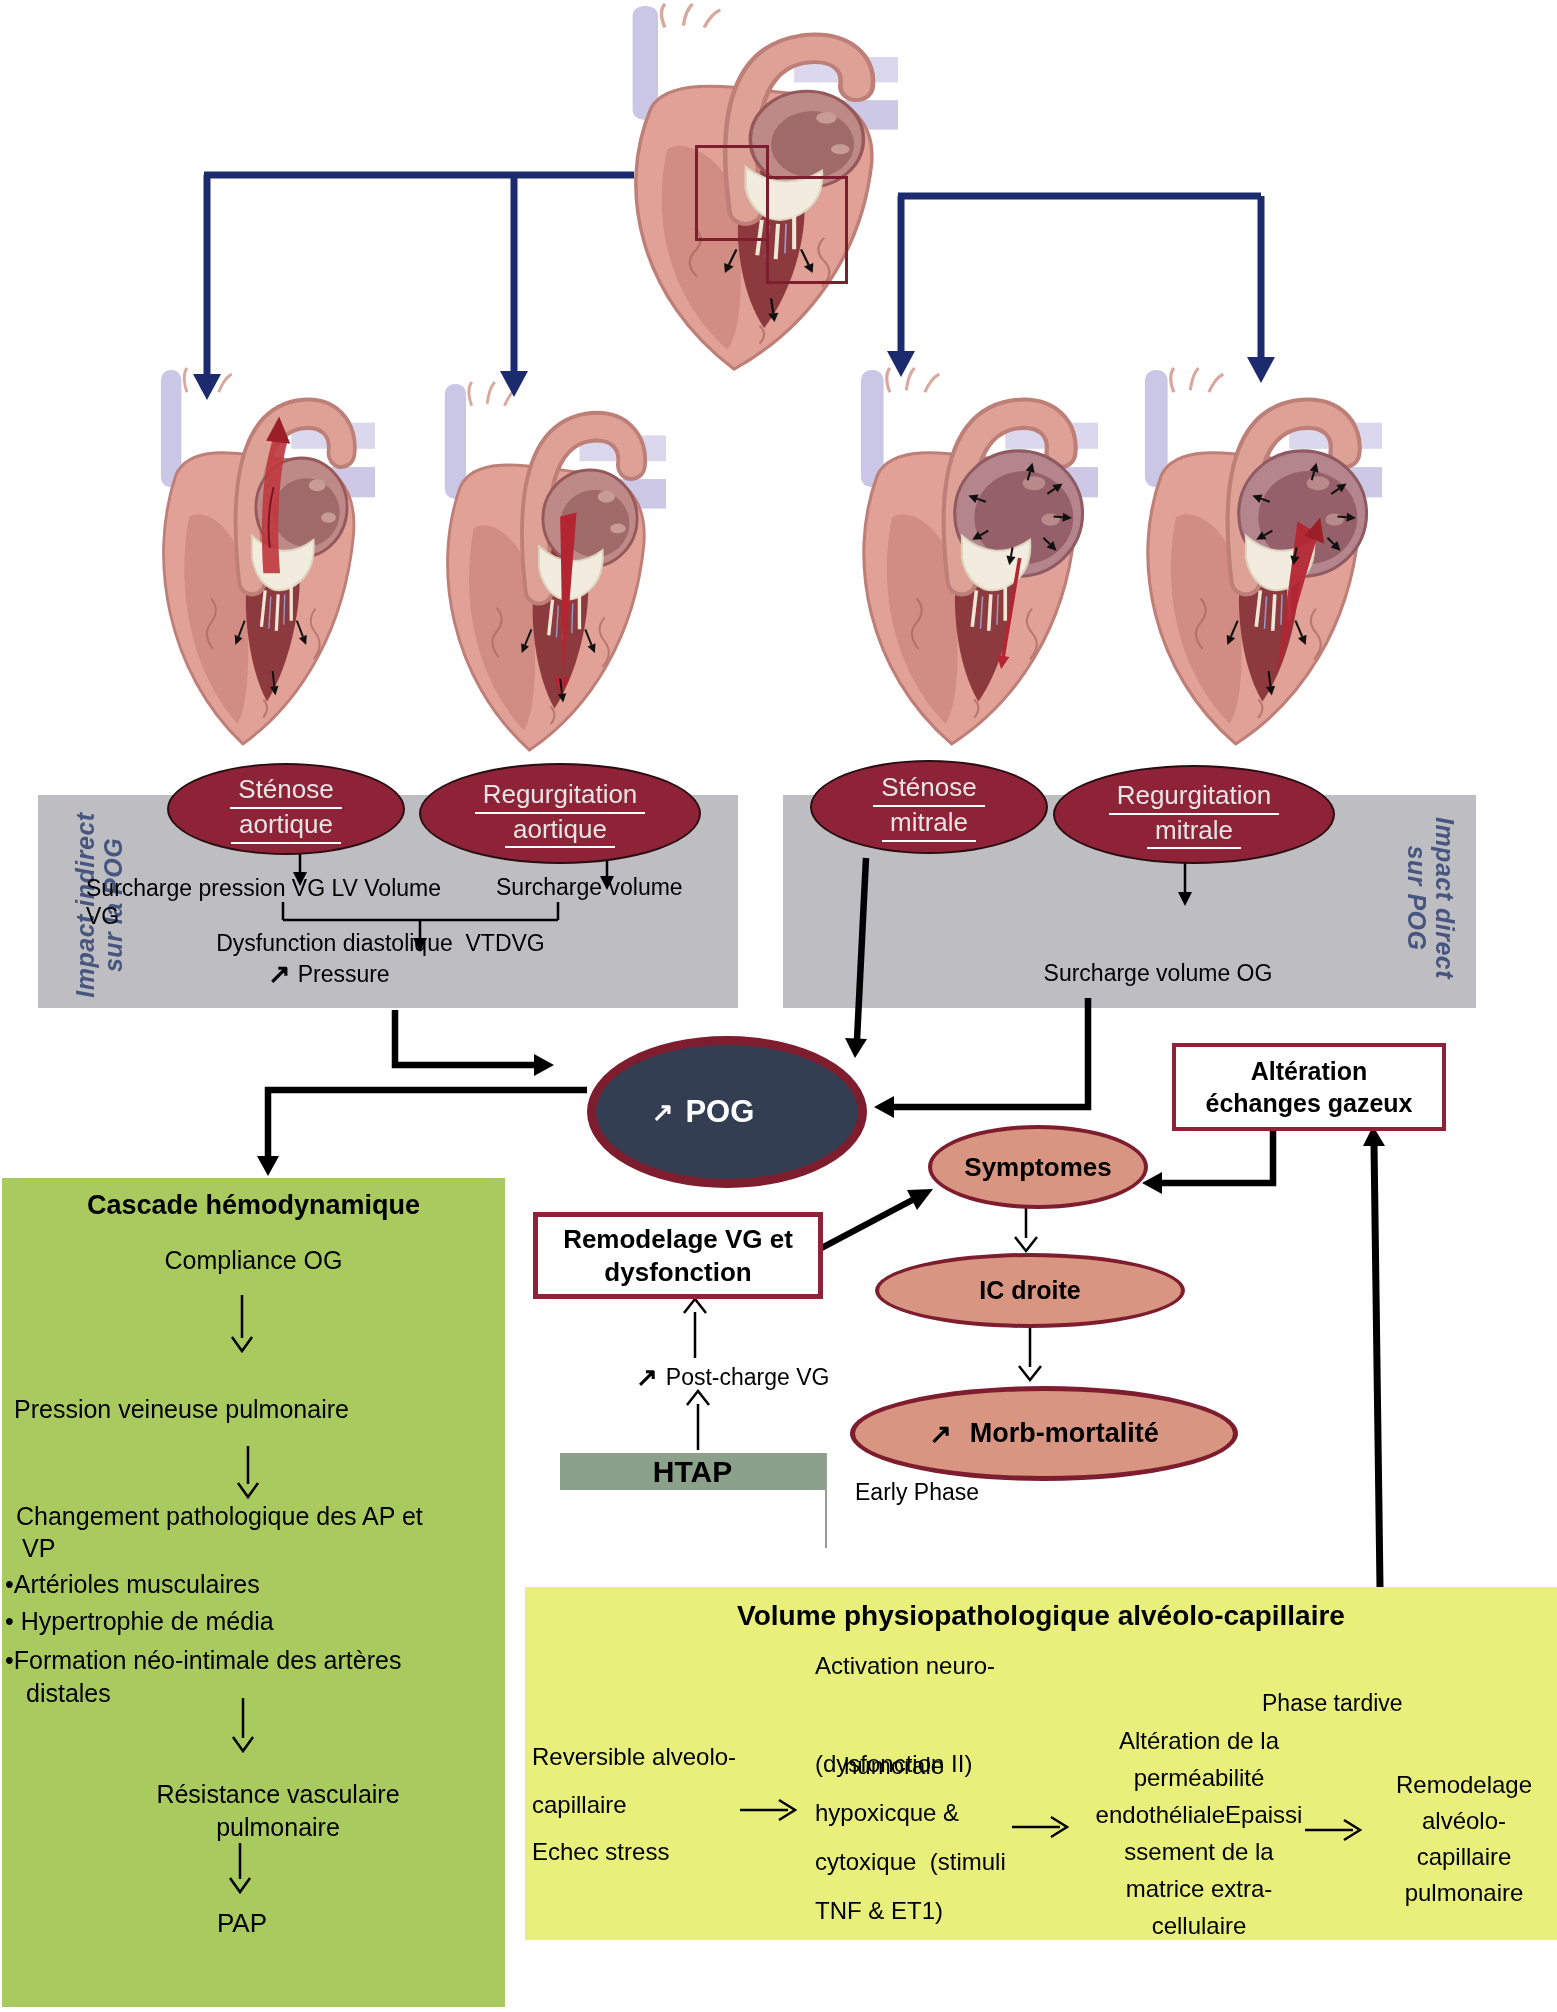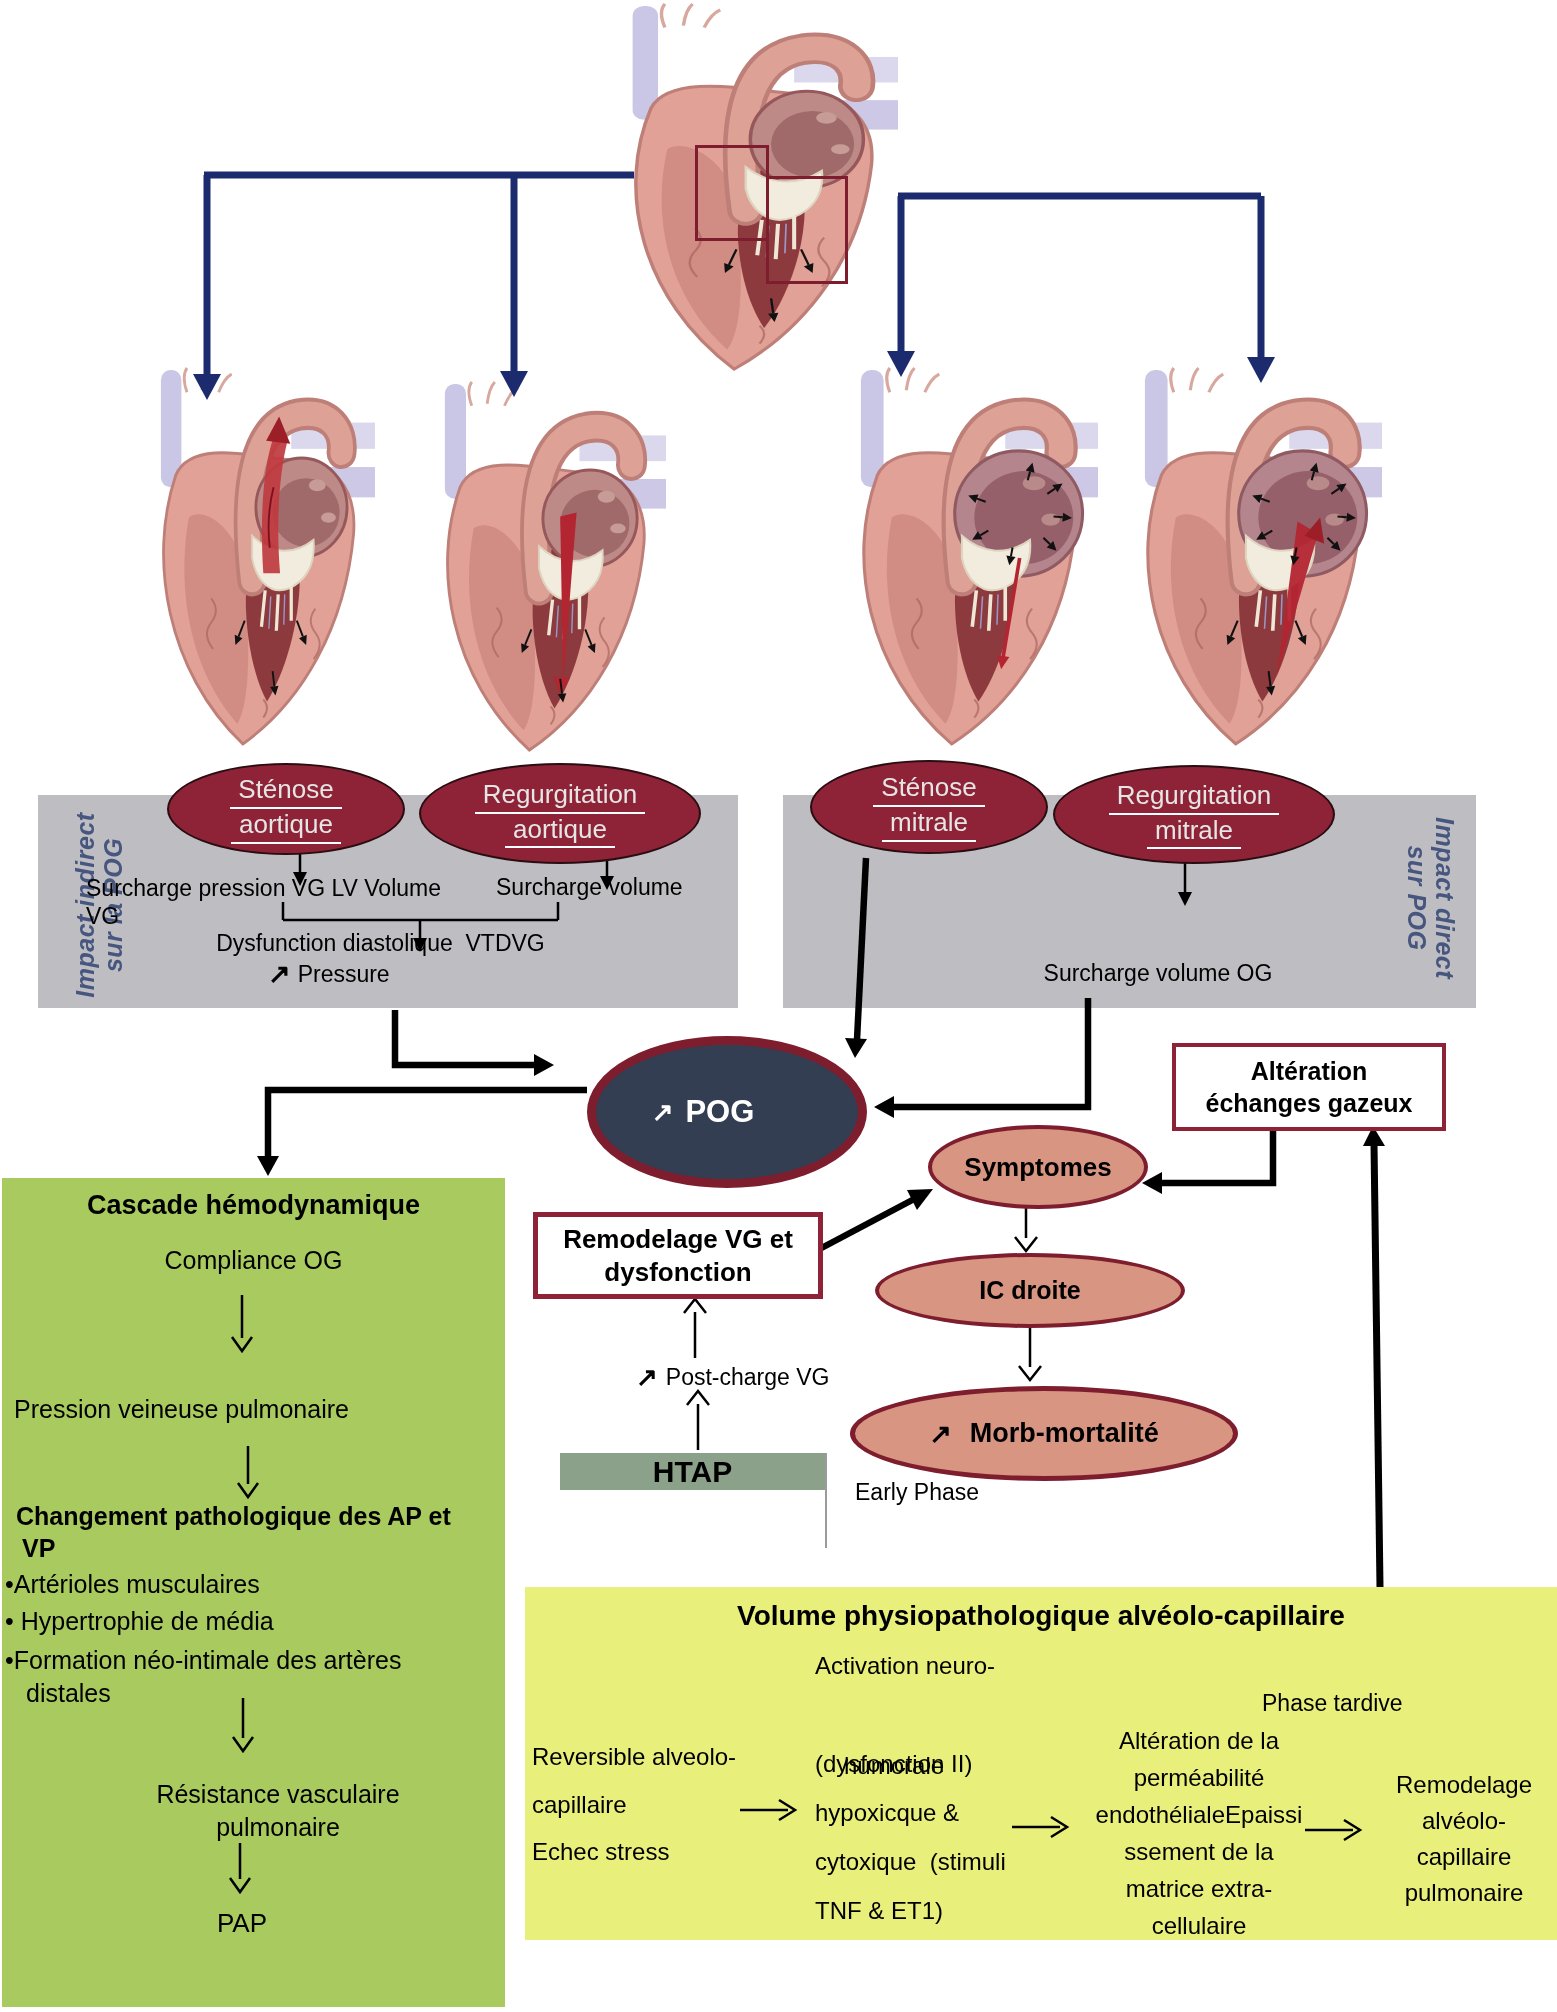--- a/index.html
+++ b/index.html
@@ -335,21 +335,21 @@
     <span class="t23">Post-charge VG</span>
   </div>
 
   <div class="abs node" style="left:560px;top:1453px;width:265px;height:37px;background:#8ba189;display:flex;align-items:center;justify-content:center;font-weight:bold;font-size:30px;">HTAP</div>
 
   <div class="abs t23 txt" style="left:855px;top:1479px;">Early Phase</div>
 
   <div class="abs ctr txt" style="left:2px;top:1190px;width:503px;font-weight:bold;font-size:27px;">Cascade hémodynamique</div>
   <div class="abs ctr t25 txt" style="left:2px;top:1246px;width:503px;">Compliance OG</div>
   <div class="abs t25 txt" style="left:14px;top:1395px;">Pression veineuse pulmonaire</div>
-  <div class="abs t25 txt" style="left:16px;top:1500px;width:480px;line-height:1.28;font-weight:bold;">
+  <div class="abs t25 txt" style="left:16px;top:1500px;width:480px;line-height:1.28;">
     <div>Changement pathologique des AP et</div>
     <div style="padding-left:6px;">VP</div>
   </div>
   <div class="abs t25 txt" style="left:5px;top:1570px;">•Artérioles musculaires</div>
   <div class="abs t25 txt" style="left:5px;top:1607px;">• Hypertrophie de média</div>
   <div class="abs t25 txt" style="left:5px;top:1644px;line-height:1.3;">
     <div>•Formation néo-intimale des artères</div>
     <div style="padding-left:21px;">distales</div>
   </div>
   <div class="abs ctr t25 txt" style="left:8px;top:1778px;width:476px;line-height:1.3;margin-left:32px;">

